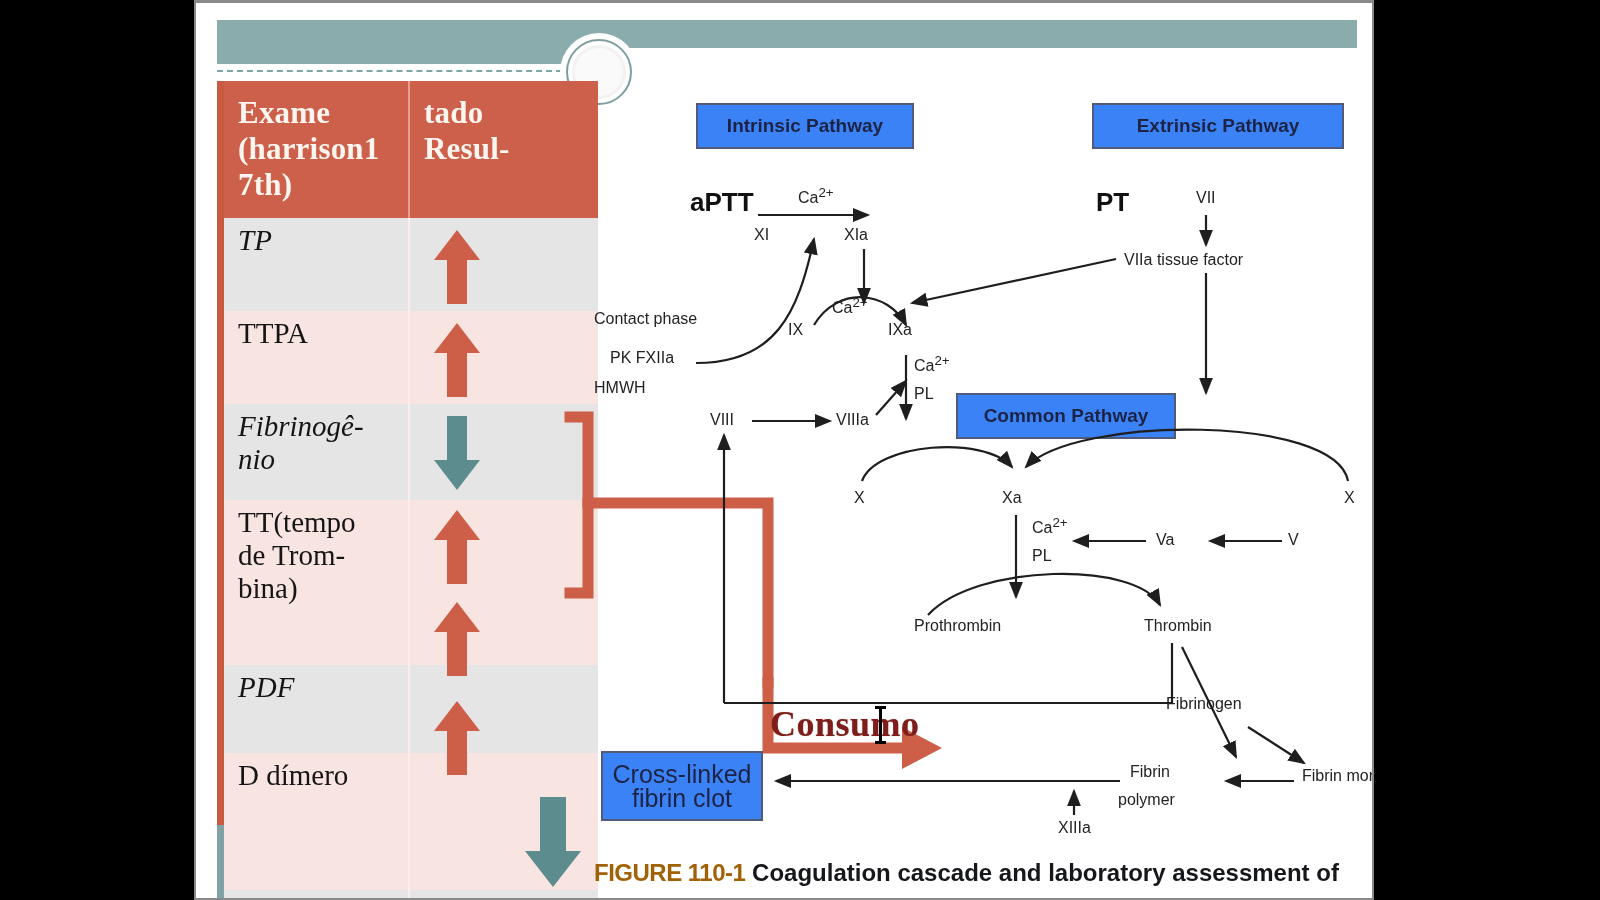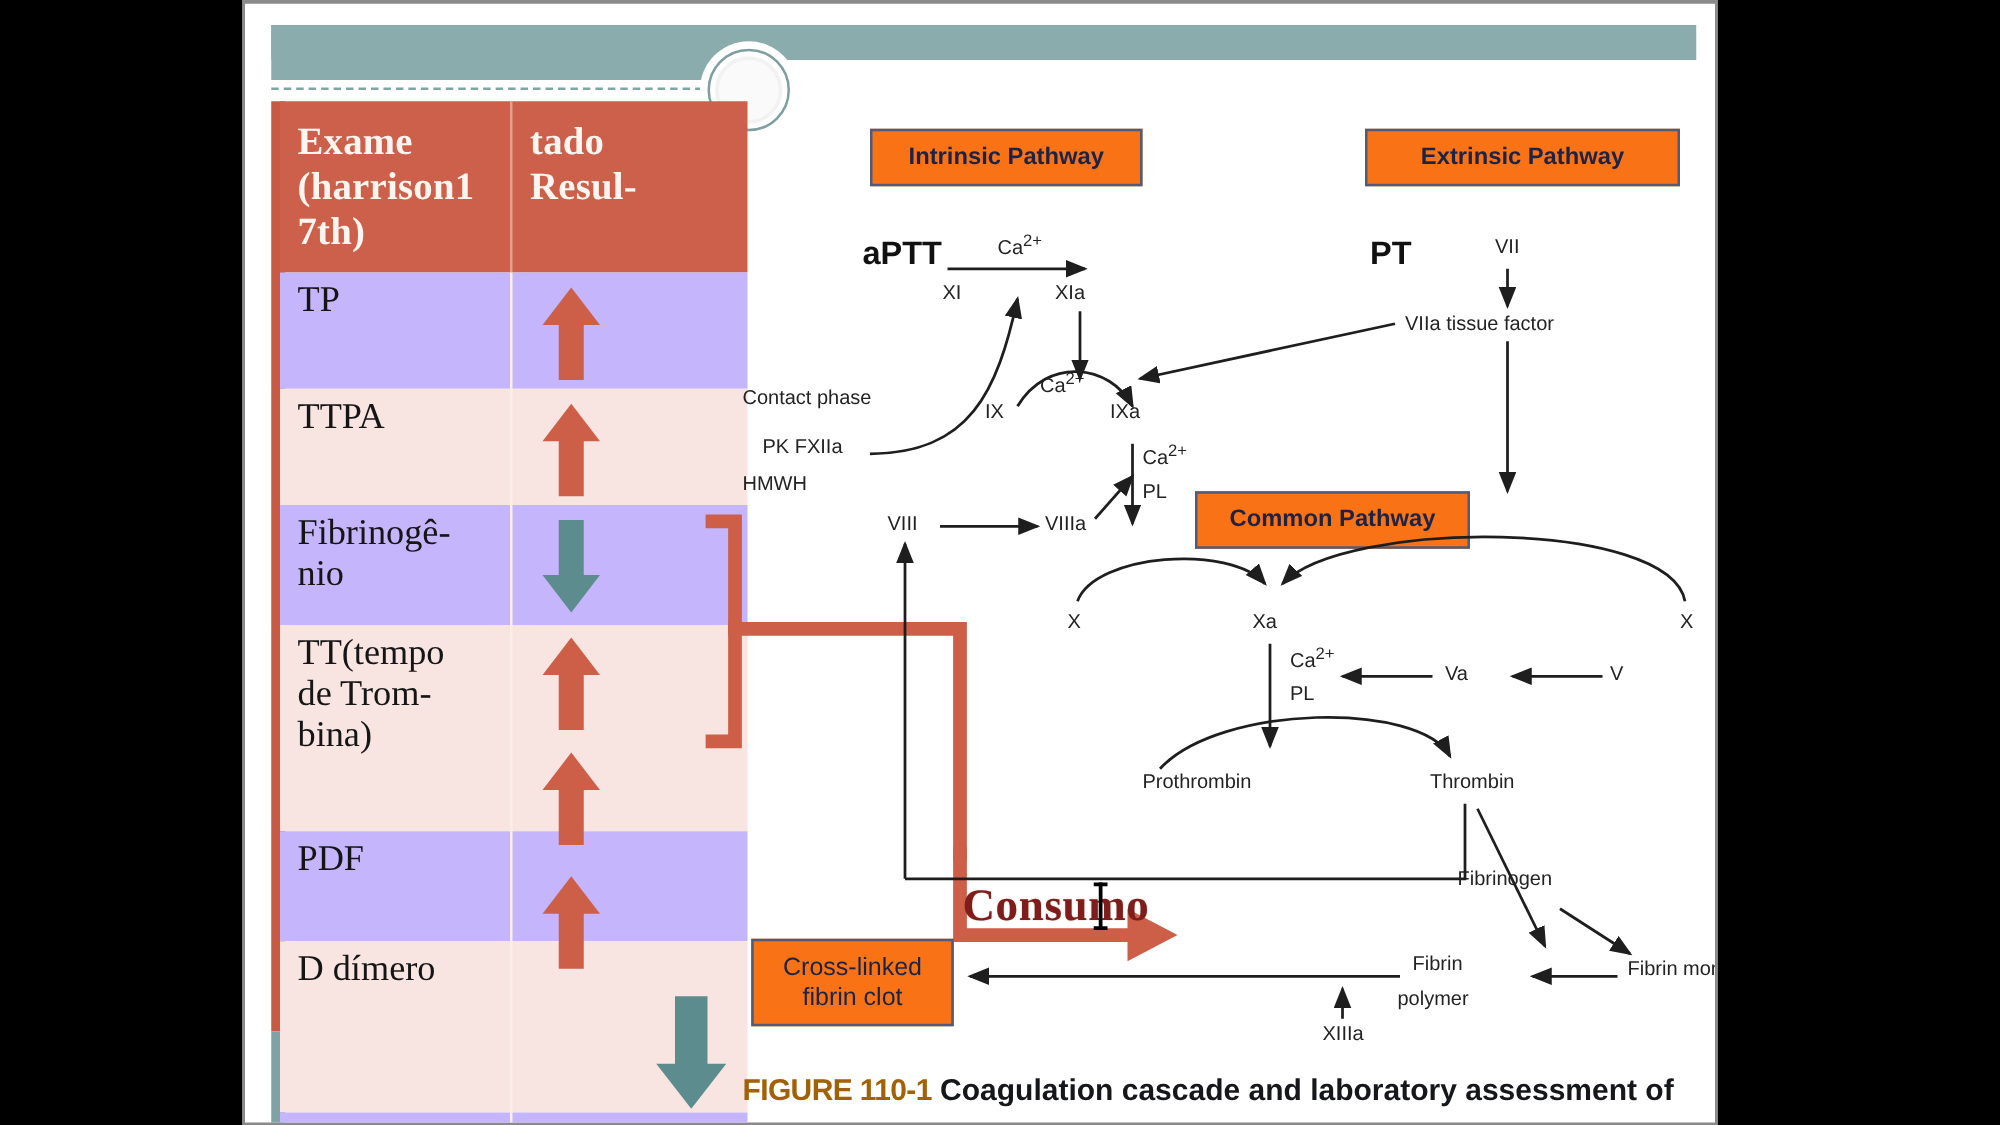--- a/index.html
+++ b/index.html
@@ -92,21 +92,21 @@
   .trow { display: flex; }
   .trow .c1 {
     width: 186px;
     font-family: "Liberation Serif", serif;
     font-size: 29px;
     line-height: 33px;
     color: #151515;
     padding: 6px 4px 0 14px;
   }
   .trow .c2 { width: 188px; position: relative; }
-  .rowA { background: #c4b5fd; }
+  .rowA { background: #e5e5e5; font-style: italic; }
   .rowB { background: #f8e4e0; }
   .trow .c1 { border-right: 2px solid #fbeeea; }
 
   .r-tp     { height: 93px; }
   .r-ttpa   { height: 93px; }
   .r-fib    { height: 96px; }
   .r-tt     { height: 165px; }
   .r-pdf    { height: 88px; }
   .r-dd     { height: 137px; }
   .r-hemo   { height: 78px; }
@@ -165,34 +165,34 @@
     position: absolute; left: 0; top: 0;
     width: 1180px; height: 900px;
     pointer-events: none;
   }
 
   
   .diagram { position: absolute; left: 380px; top: 60px; width: 800px; height: 840px; }
 
   .pbox {
     position: absolute;
-    background: #f97316;
+    background: #3b82f6;
     border: 2px solid #525a7a;
     color: #1d2344;
     font-weight: bold;
     font-size: 19px;
     text-align: right;
     display: flex; align-items: center; justify-content: center;
   }
   .pbox.intrinsic { left: 120px; top: 40px; width: 218px; height: 46px; }
   .pbox.extrinsic { left: 516px; top: 40px; width: 252px; height: 46px; }
   .pbox.common    { left: 380px; top: 330px; width: 220px; height: 46px; }
   .pbox.clot {
     left: 25px; top: 688px; width: 162px; height: 70px;
-    font-size: 20px; font-weight: normal; line-height: 24px; flex-direction: column;
+    font-size: 25px; font-weight: normal; line-height: 24px; flex-direction: column;
   }
 
   .lbl {
     position: absolute;
     color: #232323;
     font-size: 16px;
     white-space: nowrap;
   }
   .lbl.big { font-size: 26px; font-weight: bold; color: #111; }
 

